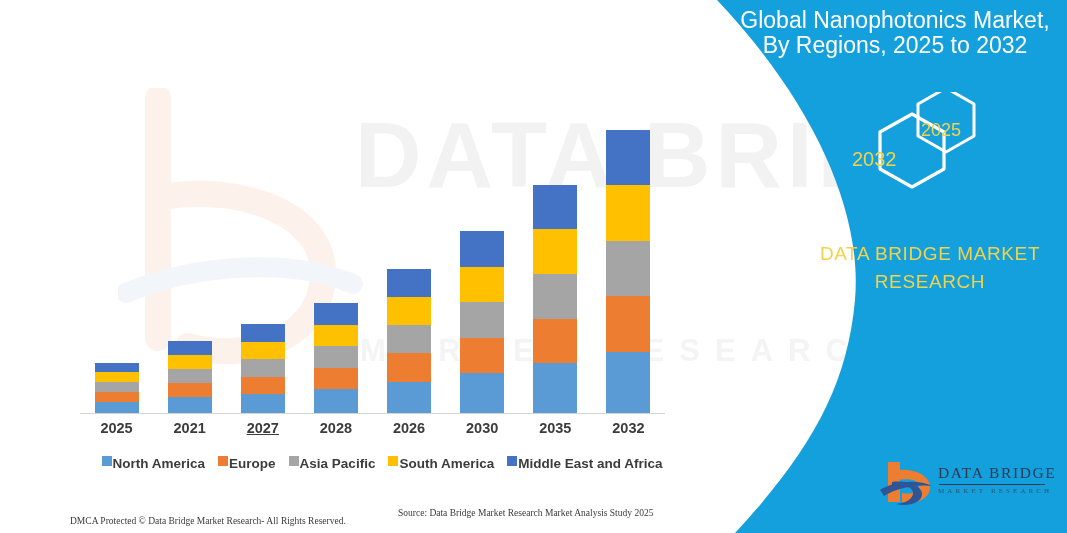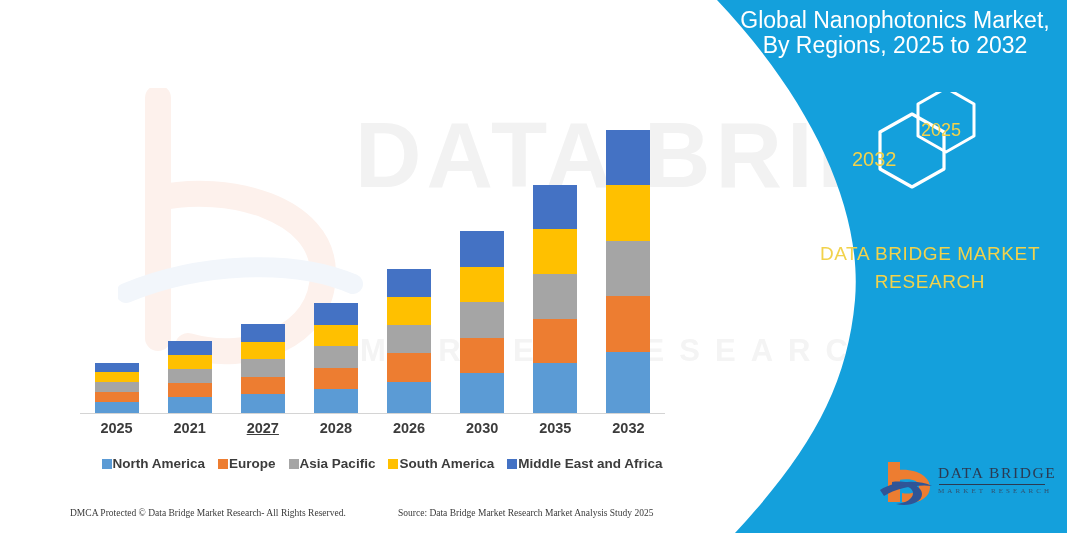--- a/index.html
+++ b/index.html
@@ -211,21 +211,21 @@
     top: 456px;
     width: 640px;
     display: flex;
     justify-content: center;
     align-items: center;
     gap: 13px;
     z-index: 3;
   }
   .leg-item {
     display: flex;
-    align-items: center;
+    align-items: flex-start;
     gap: 1px;
     font-size: 13.5px;
     font-weight: 700;
     color: #3c3c3c;
     white-space: nowrap;
   }
   .leg-sw {
     width: 10px;
     height: 10px;
     flex: 0 0 auto;
@@ -235,21 +235,21 @@
     position: absolute;
     left: 0;
     top: 508px;
     width: 710px;
     height: 20px;
     z-index: 3;
     font-family: "Liberation Serif", serif;
     font-size: 9.5px;
     color: #3a3a3a;
   }
-  .f-left { position: absolute; left: 70px; top: 0; white-space: nowrap; }
+  .f-left { position: absolute; left: 70px; top: 8px; white-space: nowrap; }
   .f-right { position: absolute; left: 398px; top: 0; white-space: nowrap; }
 </style>
 </head>
 <body>
 
 <div id="stage">
 
   <div class="wm-layer">
     <svg class="wm-b" viewBox="0 0 250 300">
       <path d="M40 10 L40 250 M40 110 C 110 95, 205 120, 205 185 C 205 250, 130 275, 70 258" fill="none" stroke="#fdf1ec" stroke-width="26" stroke-linecap="round"></path>

